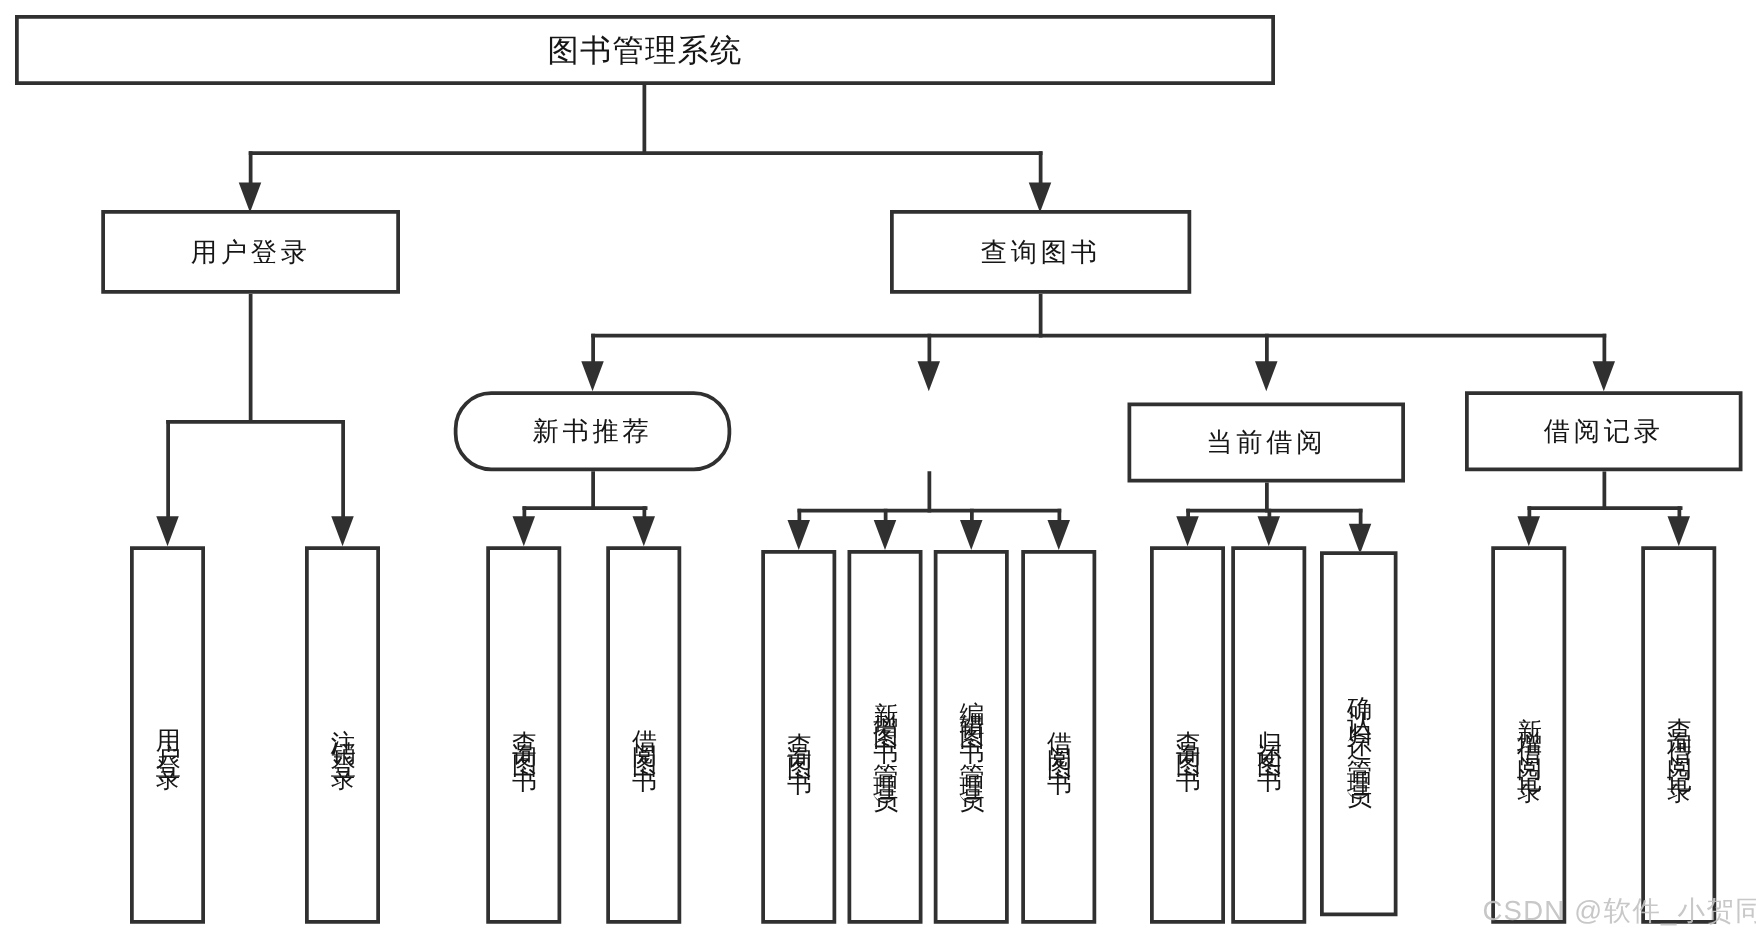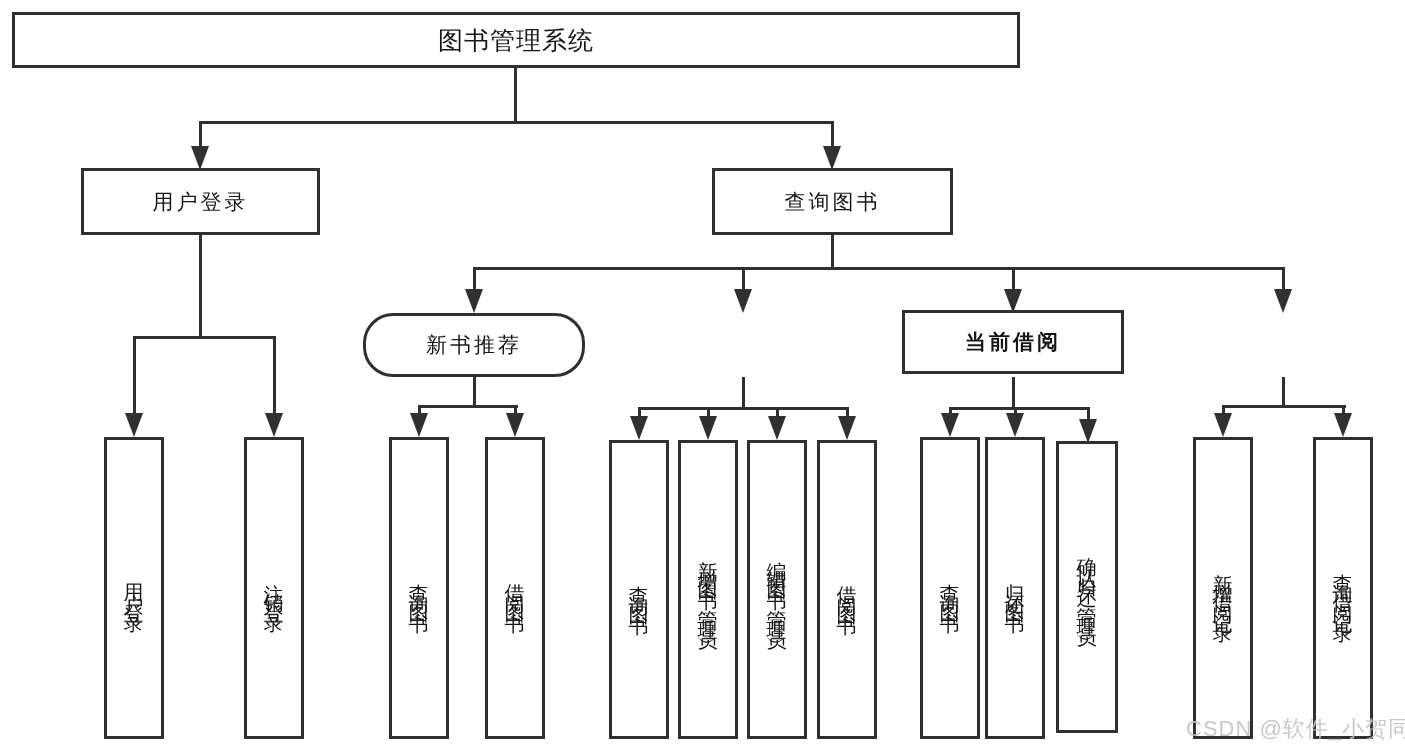--- a/index.html
+++ b/index.html
@@ -131,22 +131,25 @@
   <div class="box" style="left:81px;top:168px;width:239px;height:67px;">
     <span>用户登录</span>
   </div>
   <div class="box" style="left:712px;top:168px;width:241px;height:67px;">
     <span>查询图书</span>
   </div>
 
   <div class="box" style="left:363px;top:313px;width:222px;height:64px;border-radius:30px;">
     <span>新书推荐</span>
   </div>
-  <div class="box" style="left:902px;top:310px;width:222px;height:64px;font-weight:bold;">
+  <div class="box" style="left:902px;top:322px;width:222px;height:64px;">
     <span>当前借阅</span>
+  </div>
+  <div class="box" style="left:1172px;top:313px;width:222px;height:64px;">
+    <span>借阅记录</span>
   </div>
 
   <div class="vbox" style="left:104px;top:437px;width:60px;height:302px;">
     <span>用户登录</span>
   </div>
   <div class="vbox" style="left:244px;top:437px;width:60px;height:302px;">
     <span>注销登录</span>
   </div>
 
   <div class="vbox" style="left:389px;top:437px;width:60px;height:302px;">

